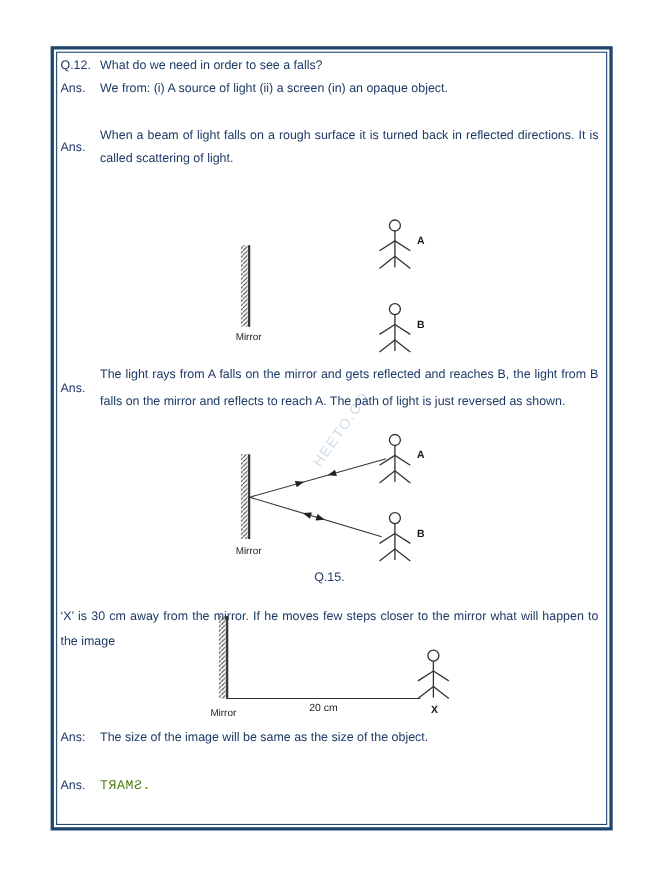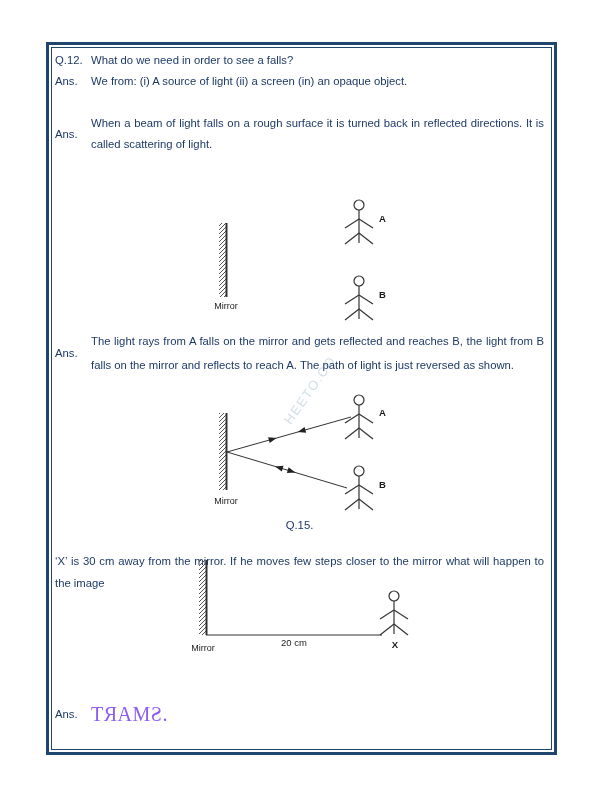--- a/index.html
+++ b/index.html
@@ -17,21 +17,21 @@
   .content{position:absolute;inset:0;}
   .row{
     position:absolute;left:3px;width:489px;display:flex;align-items:center;
     color:#1d3a66;font-size:11.3px;line-height:21px;
   }
   .lbl{flex:0 0 36px;}
   .txt{flex:1;text-align:justify;}
   .row.loose{line-height:24px;}
   .row.l22{line-height:22px;flex-direction:column;}
   .mirror-word{
-    font-family:Liberation Serif, serif;font-size:20px;color:#8b5cf6;
+    font-family:Liberation Mono, monospace;font-size:12px;color:#4d7c0f;
     letter-spacing:0.5px;
   }
   .diagram{position:absolute;}
   svg text{font-family:"Liberation Sans",sans-serif;fill:#1a1a1a;}
   .watermark{
     position:absolute;left:258px;top:342px;
     transform:translate(-50%,-50%) rotate(-55deg);
     font-size:13px;letter-spacing:1.5px;color:#b9cddb;opacity:0.65;
     white-space:nowrap;pointer-events:none;
   }
@@ -120,20 +120,24 @@
           <rect x="50" y="4" width="7" height="75" fill="url(#hatch)"></rect>
           <line x1="57.5" y1="4" x2="57.5" y2="79" stroke="#333" stroke-width="2"></line>
         </g>
         <line x1="57" y1="79" x2="233" y2="79" stroke="#333" stroke-width="1"></line>
         <use href="#stickman" x="245" y="40"></use>
         <text x="145" y="90" font-size="9.5" text-anchor="middle">20 cm</text>
         <text x="246" y="92" font-size="9.5" font-weight="bold" text-anchor="middle">X</text>
         <text x="54" y="95" font-size="9" text-anchor="middle">Mirror</text>
       </svg>
 
+      <div class="row" style="top:613px">
+        <span class="lbl">Ans:</span>
+        <div class="txt">The size of the image will be same as the size of the object.</div>
+      </div>
       <div class="row" style="top:656px">
         <span class="lbl">Ans.</span>
         <div class="txt mirror-word">TЯAMƧ.</div>
       </div>
 
     </div>
   </div>
 </div>
 
 </body></html>

